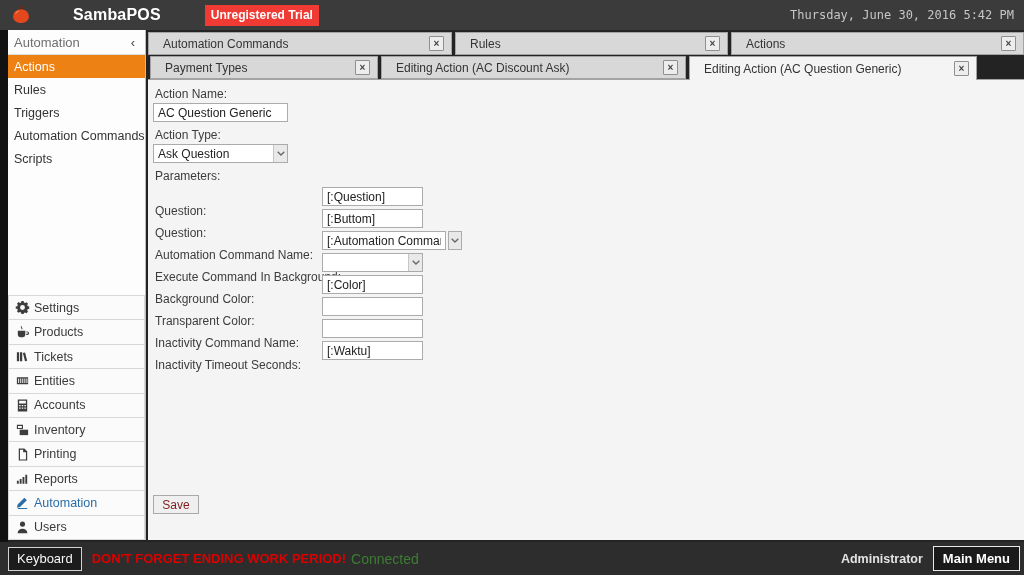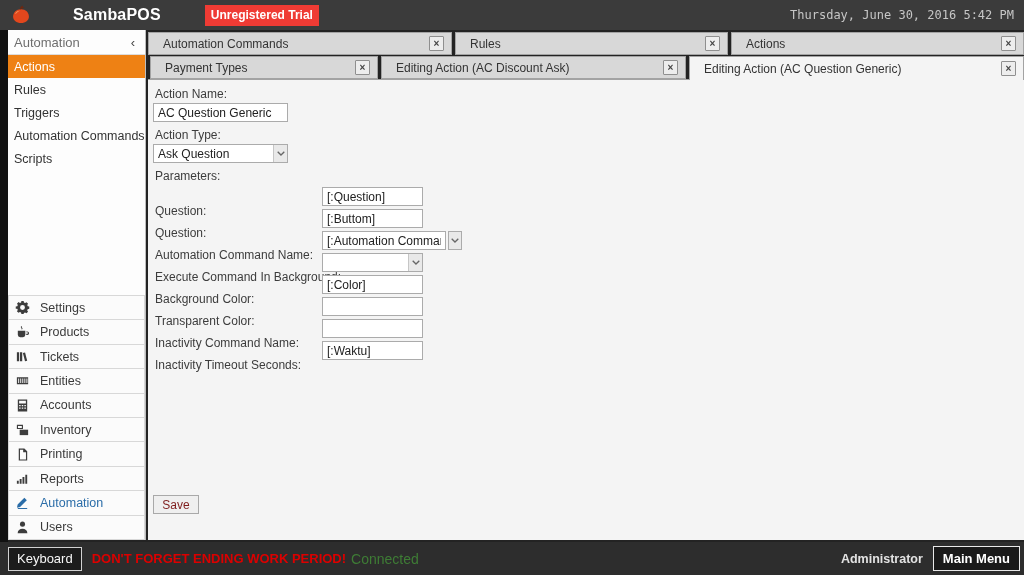--- a/index.html
+++ b/index.html
@@ -45,21 +45,21 @@
   .modules {
     position:absolute; left:0; right:0; top:266px; bottom:0;
     display:flex; flex-direction:column;
   }
   .module-item {
     flex:1; display:flex; align-items:center; background:#FBFBFB;
     border:1px solid #D8D8D8; margin-top:-1px; padding-left:6px; cursor:pointer;
   }
   .module-item .mod-icon { width:18px; height:15px; display:flex; align-items:center; }
   .module-item .mod-icon svg { width:15px; height:15px; fill:#3D3D3D; }
-  .module-item .mod-label { margin-left:7px; font-size:12.5px; color:#3A3A3A; }
+  .module-item .mod-label { margin-left:1px; font-size:12.5px; color:#3A3A3A; }
   .module-item.active .mod-label { color:#2B6DA8; }
   .module-item.active .mod-icon svg { fill:#2B6DA8; }
 
   
   .main { position:absolute; left:148px; top:30px; width:876px; height:510px; }
   .tab-row { position:absolute; display:flex; gap:3px; }
   #tabs-row1 { left:0; top:2px; height:23px; }
   #tabs-row2 { left:2px; top:26px; height:24px; }
   .tab {
     background:#D8D8D8; border:1px solid #A3A3A3; display:flex; align-items:center;
@@ -70,21 +70,21 @@
     margin-left:auto; margin-right:7px; width:15px; height:15px; flex:0 0 auto;
     background:#EDEDED; border:1px solid #8F8F8F; border-radius:1px;
     display:flex; align-items:center; justify-content:center;
     font-size:10px; font-weight:bold; color:#444; cursor:pointer;
   }
   #tabs-row1 .tab:nth-child(1){ width:304px; }
   #tabs-row1 .tab:nth-child(2){ width:273px; }
   #tabs-row1 .tab:nth-child(3){ width:293px; }
   #tabs-row2 .tab:nth-child(1){ width:228px; }
   #tabs-row2 .tab:nth-child(2){ width:305px; }
-  #tabs-row2 .tab:nth-child(3){ width:335px; }
+  #tabs-row2 .tab:nth-child(3){ width:288px; }
   .tab.active { background:#F4F4F4; border-bottom:none; height:24px; z-index:3; }
 
   .content {
     position:absolute; left:0; top:49px; width:876px; height:461px;
     background:#F4F4F4; border-top:1px solid #A3A3A3;
   }
 
   
   .flabel { position:absolute; font-size:12px; color:#3C3C3C; white-space:nowrap; }
   .textbox {

